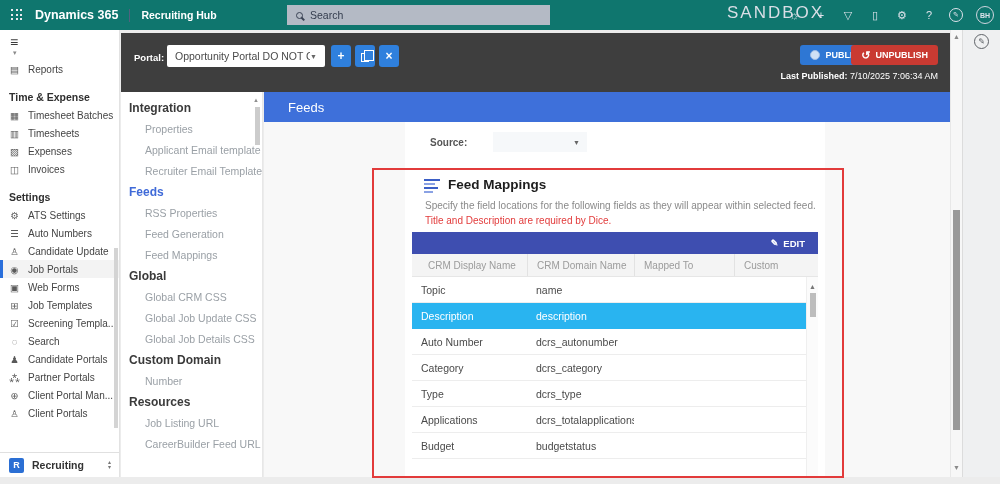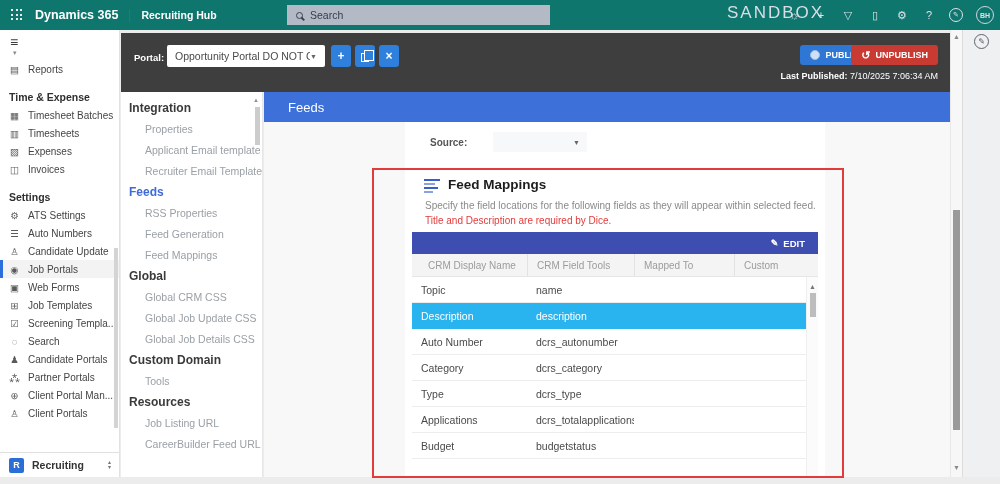--- a/index.html
+++ b/index.html
@@ -313,21 +313,21 @@
         <div class="sn-item">Recruiter Email Template</div>
         <div class="sn-title active">Feeds</div>
         <div class="sn-item">RSS Properties</div>
         <div class="sn-item">Feed Generation</div>
         <div class="sn-item">Feed Mappings</div>
         <div class="sn-title">Global</div>
         <div class="sn-item">Global CRM CSS</div>
         <div class="sn-item">Global Job Update CSS</div>
         <div class="sn-item">Global Job Details CSS</div>
         <div class="sn-title">Custom Domain</div>
-        <div class="sn-item">Tools</div>
+        <div class="sn-item">Number</div>
         <div class="sn-title">Resources</div>
         <div class="sn-item">Job Listing URL</div>
         <div class="sn-item">CareerBuilder Feed URL</div>
       </div>
     <span class="sn-arrow">▲</span>
     <span class="sn-thumb"></span>
   </nav>
 
   <section class="mainpanel">
     <div class="feedsbar">
@@ -353,21 +353,21 @@
       <div class="fm-toolbar">
         <span class="edit-btn">
           <span class="pen">✎</span>
           <span>EDIT</span>
         </span>
       </div>
 
       <div class="fm-table">
         <div class="thead">
             <div class="c c0">CRM Display Name</div>
-            <div class="c c1">CRM Field Tools</div>
+            <div class="c c1">CRM Domain Name</div>
             <div class="c c2">Mapped To</div>
             <div class="c c3">Custom</div>
           </div>
         <div>
             <div class="trow">
               <div class="c c0">Topic</div>
               <div class="c c1">name</div>
               <div class="c c2"></div>
               <div class="c c3"></div>
             </div>

